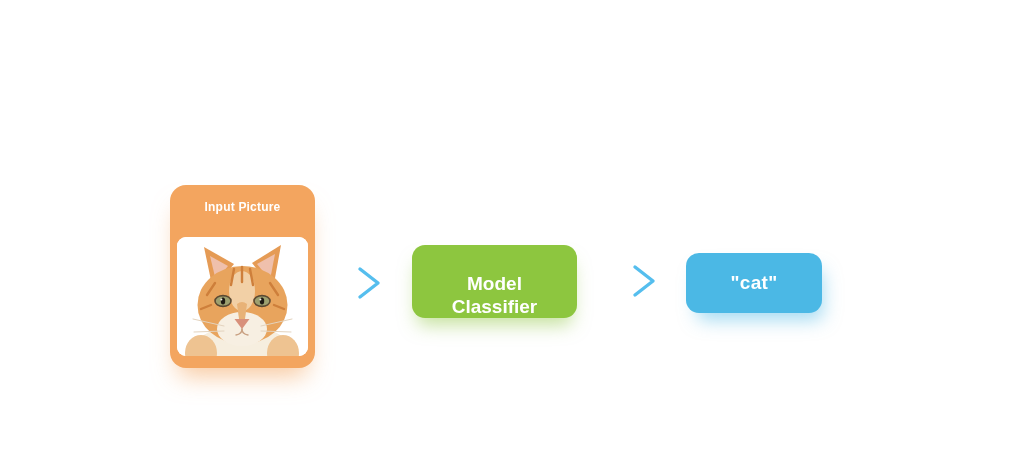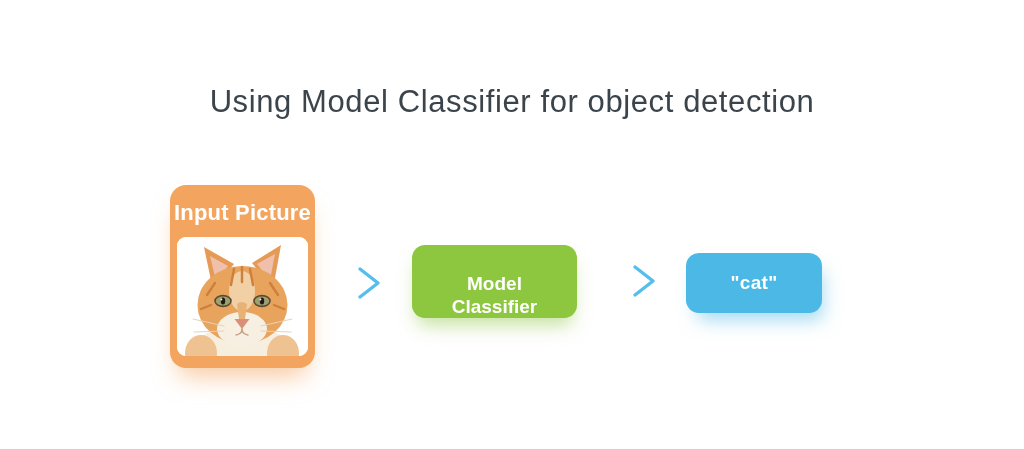--- a/index.html
+++ b/index.html
@@ -38,21 +38,21 @@
     left:170px;top:185px;
     width:145px;height:183px;
     border-radius:16px;
     background:var(--input-box);
     box-shadow:0 16px 24px -8px rgba(243,165,95,.6);
   }
   .input-box .box-label{
     display:block;
     margin-top:15px;
     text-align:center;
-    font-size:22px;
+    font-size:12px;
     letter-spacing:0.2px;
   }
   .photo-frame{
     position:absolute;
     left:7px;top:52px;
     width:131px;height:119px;
     border-radius:9px;
     background:#ffffff;
     overflow:hidden;
   }
@@ -88,21 +88,20 @@
   .flow-arrow.a2{left:593px;top:259px;}
   .flow-arrow svg{display:block;width:100%;height:100%;}
   .arrow-tail-stop-start{stop-color:var(--arrow);stop-opacity:0.05;}
   .arrow-tail-stop-end{stop-color:var(--arrow);stop-opacity:1;}
 </style>
 </head>
 <body>
 
 <div class="canvas">
 
-  <div class="title">Using Model Classifier for object detection</div>
 
   <div class="flow-box input-box">
     <span class="box-label">Input Picture</span>
     <div class="photo-frame">
       <svg viewBox="0 0 131 119" preserveAspectRatio="xMidYMid slice">
         <rect x="0" y="0" width="131" height="119" fill="#ffffff"></rect>
 
         <ellipse cx="65" cy="132" rx="60" ry="44" fill="#f6eedf"></ellipse>
         <ellipse cx="24" cy="116" rx="16" ry="18" fill="#eec391"></ellipse>
         <ellipse cx="106" cy="116" rx="16" ry="18" fill="#eec391"></ellipse>

